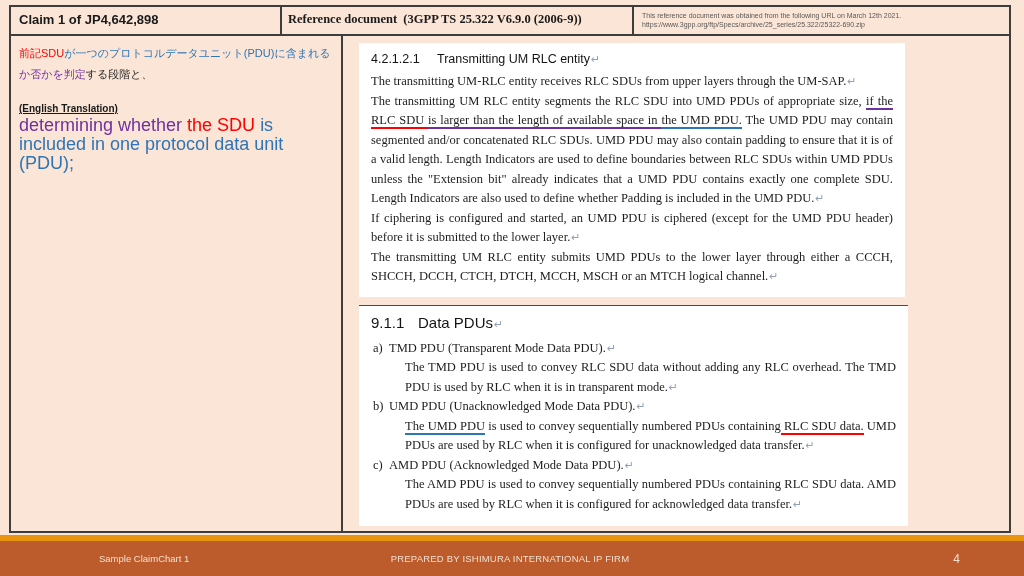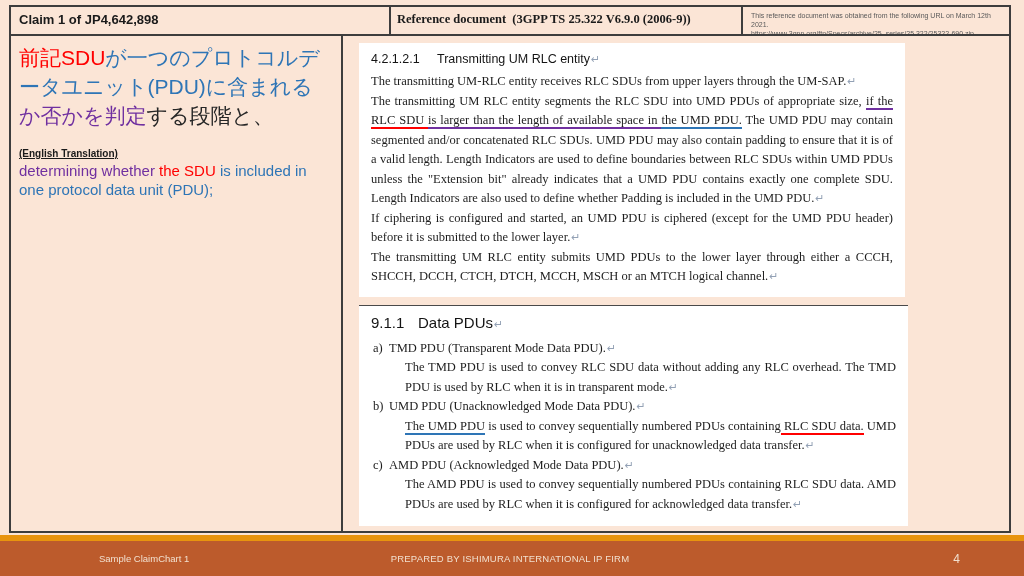--- a/index.html
+++ b/index.html
@@ -9,35 +9,35 @@
     font-family:"Liberation Sans",sans-serif;
     color:#1a1a1a;
   }
   .slide-table{
     position:absolute;left:9px;top:5px;width:1002px;height:528px;
     border:2px solid #3D3D3D;box-sizing:border-box;
     display:flex;flex-direction:column;background:#FBE5D6;
   }
   .header-row{display:flex;flex:0 0 auto;height:27px;border-bottom:2px solid #3D3D3D;}
   .hcell-claim{
-    width:380px;box-sizing:border-box;border-right:2px solid #3D3D3D;
+    width:271px;box-sizing:border-box;border-right:2px solid #3D3D3D;
     font-weight:bold;font-size:13px;padding:5px 2px 0 8px;
   }
   .hcell-ref{
     width:352px;box-sizing:border-box;border-right:2px solid #3D3D3D;
     font-weight:bold;font-size:12.5px;padding:5px 6px 0 6px;white-space:pre;font-family:Liberation Serif, serif;
   }
   .hcell-note{flex:1;font-size:7px;line-height:9px;color:#595959;padding:4px 6px 0 8px;overflow:hidden;}
   .hcell-note .url{display:block;}
   .body-row{display:flex;flex:1;min-height:0;}
   .claim-cell{width:332px;box-sizing:border-box;border-right:2px solid #3D3D3D;padding:7px 8px 0 8px;}
   .ref-cell{flex:1;min-width:0;padding:7px 0 0 16px;}
-  .claim-ja{font-size:21px;line-height:29px;color:#262626;}
+  .claim-ja{font-size:11px;line-height:21px;color:#262626;}
   .claim-en-heading{margin-top:18px;font-size:10px;font-weight:bold;text-decoration:underline;color:#1a1a1a;}
-  .claim-en{margin-top:2px;font-size:15px;line-height:19px;}
+  .claim-en{margin-top:2px;font-size:18px;line-height:19px;}
   .ref-box1{
     background:#FFFFFF;width:546px;box-sizing:border-box;
     padding:9px 12px 10px 12px;
   }
   .ref-box2{
     background:#FFFFFF;width:549px;box-sizing:border-box;margin-top:8px;
     border-top:1px solid #4A4A4A;
     padding:8px 12px 12px 12px;
   }
   .sec-head{font-size:12.5px;color:#141414;margin:0 0 6px 0;font-family:"Liberation Sans",sans-serif;}

